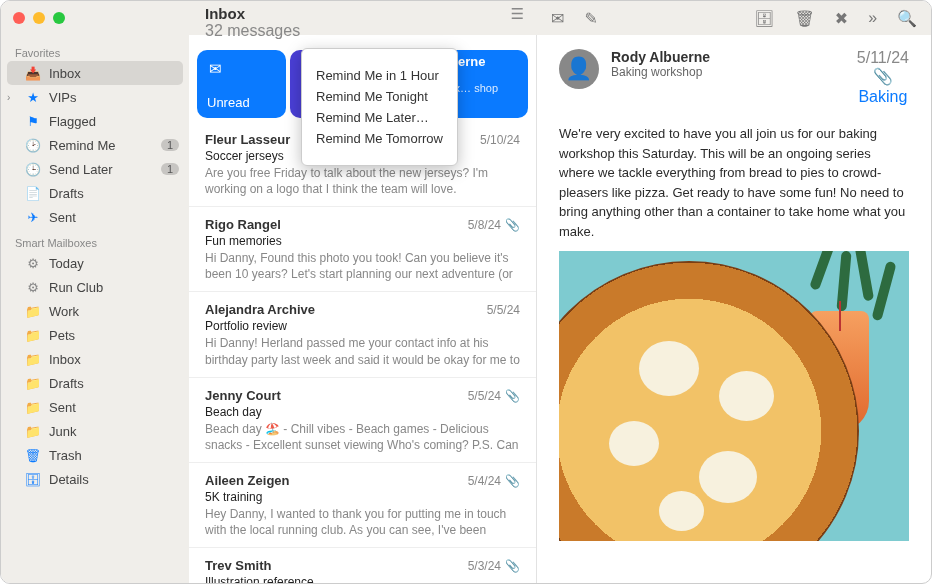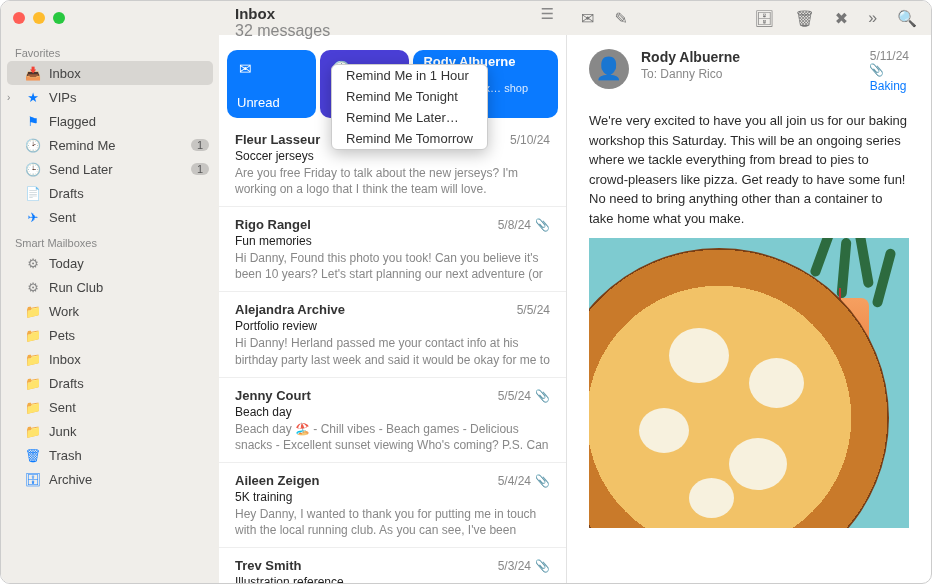--- a/index.html
+++ b/index.html
@@ -12,21 +12,21 @@
 }
 
 .titlebar { height: 34px; display: flex; align-items: center; padding: 0 12px; background:#f0eeea;}
 .traffic { display: flex; gap: 8px; }
 .tl { width: 12px; height: 12px; border-radius: 50%; }
 .tl.red{background:#ff5f57;} .tl.yellow{background:#febc2e;} .tl.green{background:#28c840;}
 
 .mainrow { display: flex; flex: 1; min-height: 0; }
 
 
-.sidebar { width: 218px; background:#f0eeea; padding: 4px 0 8px; overflow-y: auto; }
+.sidebar { width: 188px; background:#f0eeea; padding: 4px 0 8px; overflow-y: auto; }
 .side-section { font-size:11px; color:#888; padding: 8px 14px 2px; font-weight:500;}
 .side-item { display:flex; align-items:center; gap:8px; padding: 4px 10px 4px 24px; color:#444; cursor:default; position:relative;}
 .side-item.selected { background:#d8d6d2; border-radius:5px; margin:0 6px; padding-left:18px;}
 .side-item .icon { width:16px; height:16px; display:inline-flex; align-items:center; justify-content:center; color:#0a7aff;}
 .side-item .icon.gray{color:#888;}
 .side-item .badge { margin-left:auto; background:#c7c5c2; color:#555; border-radius:9px; font-size:11px; padding:0 6px; min-width:16px; text-align:center;}
 .side-item .chev { position:absolute; left:6px; color:#888; font-size:10px;}
 
 
 .listcol { width: 348px; border-right:1px solid #e2e2e2; display:flex; flex-direction:column; min-height:0;}
@@ -37,21 +37,21 @@
 
 .cards { display:flex; gap:4px; padding:4px 8px; height:76px; position:relative;}
 .card { flex:1; border-radius:10px; color:#fff; padding:8px 10px; display:flex; flex-direction:column; justify-content:flex-end; font-size:13px; position:relative; overflow:hidden;}
 .card .cicon{font-size:15px; position:absolute; top:10px; left:12px;}
 .card.blue{background:#0a7aff;} .card.indigo{background:#4a3fd6;} .card.bluefill{background:#0a7aff;}
 .card.selected .title{font-weight:700;}
 .card .title{font-weight:500;}
 .card .sub{font-size:11px; color:rgba(255,255,255,.85);}
 .card .prev{font-size:11px; color:rgba(255,255,255,.85); line-height:1.3;}
 
-.popmenu{position:absolute; left:112px; top:18px; background:#fff; border:1px solid #ccc; border-radius:6px; box-shadow:0 4px 16px rgba(0,0,0,.25); padding:0 0; z-index:10;}
+.popmenu{position:absolute; left:112px; top:2px; background:#fff; border:1px solid #ccc; border-radius:6px; box-shadow:0 4px 16px rgba(0,0,0,.25); padding:16px 0; z-index:10;}
 .popmenu .mi{padding:3px 14px; font-size:13px; color:#333; white-space:nowrap; cursor:default;}
 
 .msgs{flex:1; overflow-y:auto;}
 .msg{padding:10px 16px 10px; border-bottom:1px solid #eee;}
 .msg .row1{display:flex; justify-content:space-between; align-items:baseline;}
 .msg .from{font-weight:700; font-size:13px;}
 .msg .date{font-size:12px; color:#888; display:flex; align-items:center; gap:4px;}
 .msg .subj{font-size:12px; color:#222; margin-top:2px;}
 .msg .prev{font-size:12px; color:#888; margin-top:2px; line-height:1.35; max-height:2.6em; overflow:hidden;}
 .msg .clip{color:#aaa; font-size:12px;}
@@ -61,21 +61,21 @@
 .toolbar{height:34px; margin-top:-34px; display:flex; align-items:center; justify-content:flex-end; gap:20px; padding:0 14px; color:#777; font-size:16px;}
 .toolbar .grp{display:flex; gap:20px;}
 .toolbar span{cursor:default;}
 .reader{flex:1; overflow-y:auto; padding: 14px 22px 0;}
 .hdr{display:flex; gap:12px; align-items:flex-start;}
 .avatar{width:40px; height:40px; border-radius:50%; background:#888; color:#fff; display:flex; align-items:center; justify-content:center; font-size:22px;}
 .hdr .meta{flex:1;}
 .hdr .from{font-weight:700; font-size:14px;}
 .hdr .subj{font-size:12px; color:#666;}
 .hdr .toline{font-size:12px; color:#888; margin-top:2px;}
-.hdr .right{ text-align:left; font-size:12px; color:#888;}
+.hdr .right{ text-align:center; font-size:16px; color:#888;}
 .hdr .details{color:#0a7aff; margin-top:2px; display:block;}
 .body{margin-top:18px; font-size:13px; color:#2b2b2b; line-height:1.5;}
 .body p{margin-bottom:10px;}
 
 .photo{margin-top:10px; width:100%; height:290px; background:#7ecbd0; position:relative; overflow:hidden;}
 .leaves{position:absolute; right:-10px; top:-20px; width:110px; height:200px;}
 .leaf{position:absolute; width:10px; height:60px; background:#2d6b3f; border-radius:6px;}
 .glass{position:absolute; right:40px; top:60px; width:60px; height:120px; background:linear-gradient(#f6a060,#e0682c); border-radius:8px 8px 30px 30px;}
 .glass::before{content:""; position:absolute; top:-10px; left:50%; width:2px; height:30px; background:#b33;}
 .pizza{position:absolute; left:-40px; bottom:-60px; width:340px; height:340px; border-radius:50%; background:radial-gradient(circle,#f2c267 0 55%, #c97a2a 55% 70%, #7a3e14 70% 100%);}
@@ -162,21 +162,21 @@
     <div class="side-item">
         <span class="icon">📁</span>
         <span>Junk</span>
       </div>
     <div class="side-item">
         <span class="icon">🗑</span>
         <span>Trash</span>
       </div>
     <div class="side-item">
         <span class="icon">🗄</span>
-        <span>Archive</span>
+        <span>Details</span>
       </div>
   </div>
 
   <div class="listcol">
     <div class="listhead">
       <h1>Inbox</h1>
       <div class="count">32 messages</div>
       <span class="filtbtn">☰</span>
     </div>
 
@@ -283,24 +283,21 @@
         <span>»</span>
         <span>🔍</span>
       </div>
     </div>
 
     <div class="reader">
       <div class="hdr">
         <div class="avatar">👤</div>
         <div class="meta">
           <div class="from">Rody Albuerne</div>
-          <div class="toline">
-            <span>To:</span>
-            <span>Danny Rico</span>
-          </div>
+          <div class="subj">Baking workshop</div>
         </div>
         <div class="right">
           <div>5/11/24</div>
           <span class="clip">📎</span>
           <span class="details">Baking</span>
         </div>
       </div>
 
       <div class="body">
         <p>We're very excited to have you all join us for our baking workshop this Saturday. This will be an ongoing series where we tackle everything from bread to pies to crowd-pleasers like pizza. Get ready to have some fun! No need to bring anything other than a container to take home what you make.</p>

